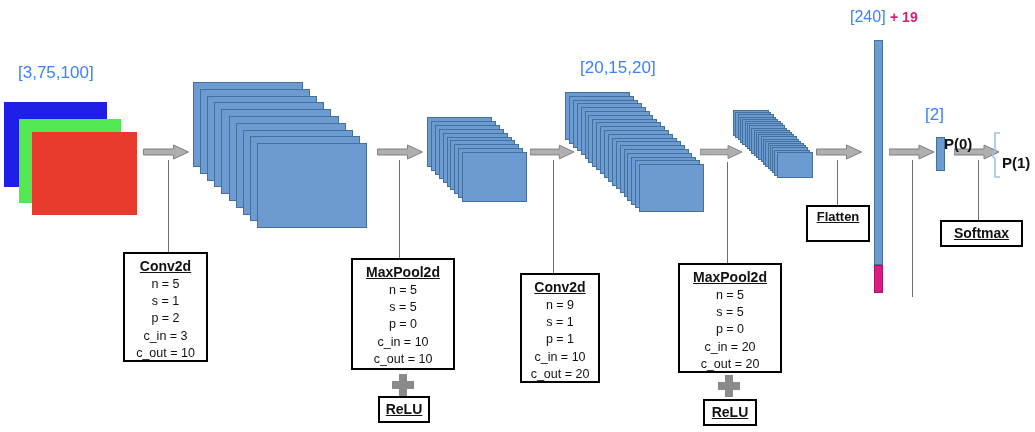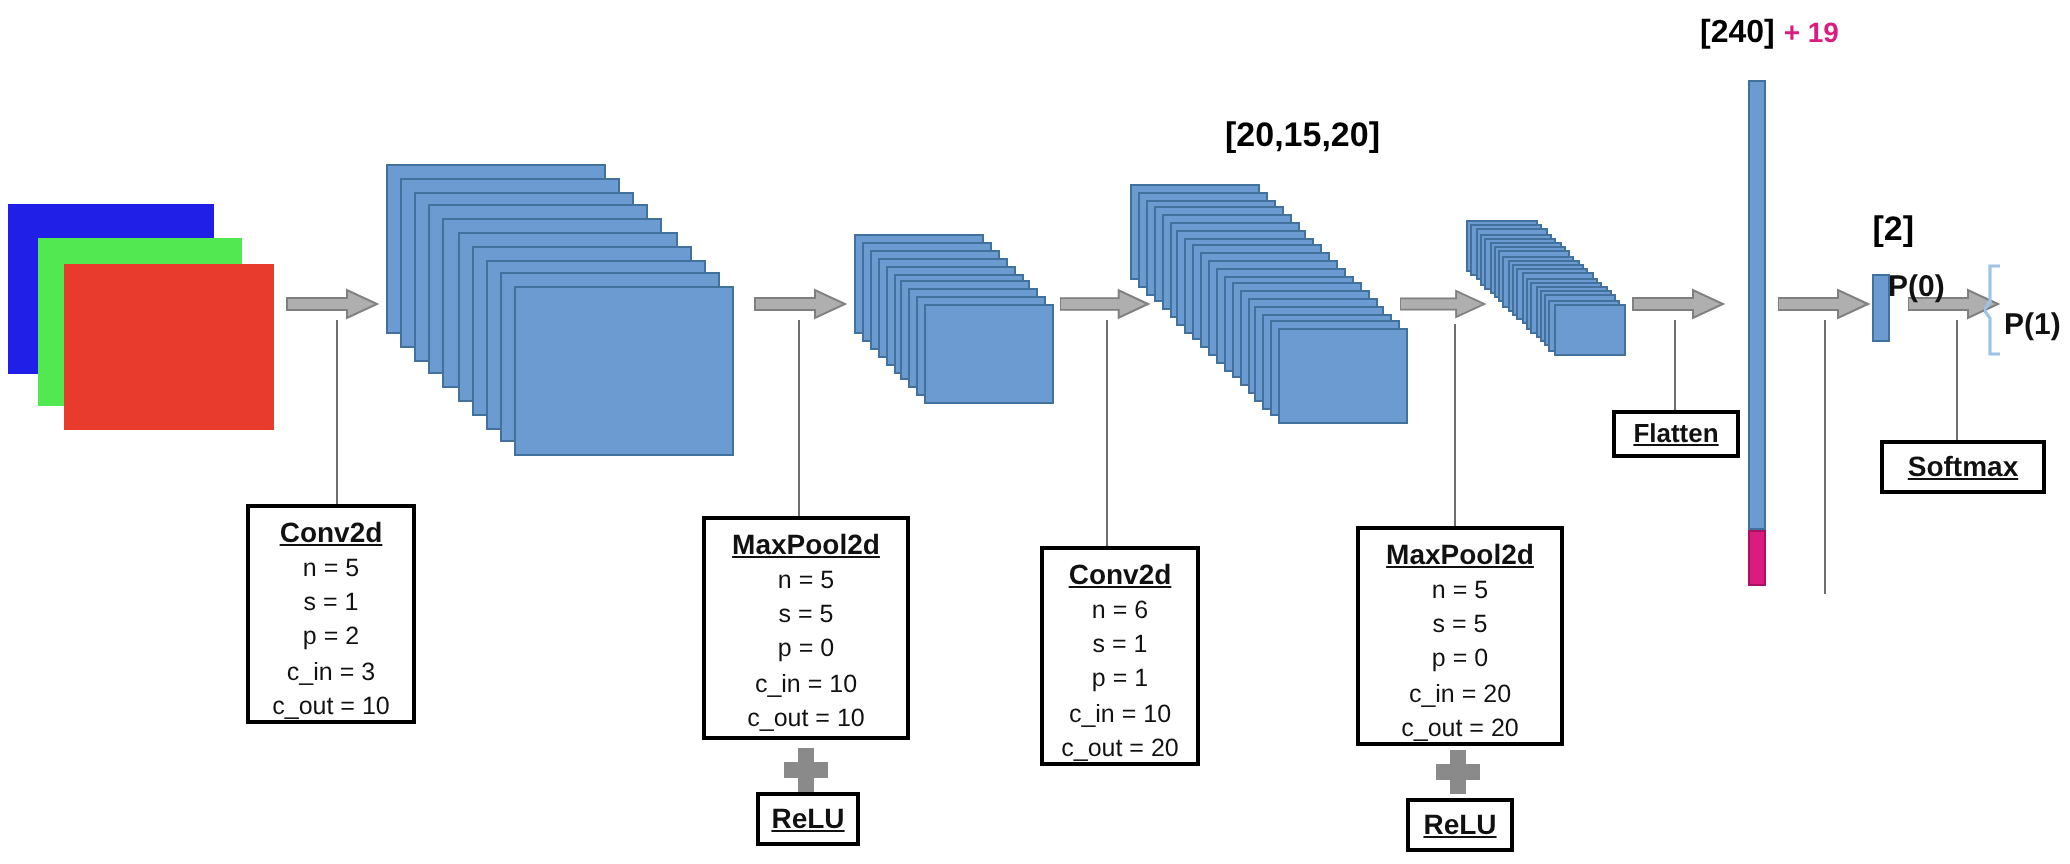--- a/index.html
+++ b/index.html
@@ -1,21 +1,21 @@
 <!DOCTYPE html>
 <html style="--layer_fill: #6B9BD1; --layer_border: #41719C; --accent_pink: #DB1C7F; --arrow_fill: #AFAFAF; --arrow_border: #7F7F7F; --rgb_blue: #1F1FE8; --rgb_green: #52E852; --rgb_red: #E93A2E; --connector_gray: #6E6E6E; --brace_blue: #9DC3E6;"><head>
 <meta charset="utf-8">
 <style>
   html,body{margin:0;padding:0;background:#fff;}
   #canvas{
     position:relative;width:1035px;height:432px;background:#fff;
     font-family:"Liberation Sans",sans-serif;color:#111;overflow:hidden;
   }
   .abs{position:absolute;}
-  .dim-label{font-size:17px;text-align:right;color:#000000;white-space:nowrap;font-weight:bold;}
+  .dim-label{font-size:17px;text-align:left;color:#3b82f6;white-space:nowrap;}
   .rgb-rect{position:absolute;}
   .stack{position:absolute;}
   .stack .layer{position:absolute;background:var(--layer_fill);border:1px solid var(--layer_border);box-sizing:border-box;}
   .opbox{
     position:absolute;background:#fff;border:2px solid #000;box-sizing:border-box;
     text-align:center;padding-top:3px;
   }
   .opbox .title{font-size:14px;font-weight:bold;text-decoration:underline;line-height:19px;}
   .opbox .param{font-size:12.5px;line-height:17.2px;}
   .minibox{
@@ -30,20 +30,21 @@
   .tallbar-blue{position:absolute;background:var(--layer_fill);border:1px solid var(--layer_border);box-sizing:border-box;}
   .tallbar-pink{position:absolute;background:var(--accent_pink);border:1px solid #a81263;box-sizing:border-box;}
   .appended{font-size:14px;color:var(--accent_pink);font-weight:bold;}
   .pout{position:absolute;font-size:15px;font-weight:bold;white-space:nowrap;}
 </style>
 </head>
 <body>
 
 <div id="canvas">
 
+  <div class="abs dim-label" style="left:18px;top:63px;width:130px;">[3,75,100]</div>
   <div class="rgb-rect" style="left:4px;top:102px;width:103px;height:85px;background:var(--rgb_blue);"></div>
   <div class="rgb-rect" style="left:19px;top:119px;width:102px;height:84px;background:var(--rgb_green);"></div>
   <div class="rgb-rect" style="left:32px;top:132px;width:105px;height:83px;background:var(--rgb_red);"></div>
 
   <svg class="arrow-svg" style="left:143px;top:144px;" width="47" height="16" viewBox="0 0 46 16">
       <polygon points="0,5 30,5 30,1 45,8 30,15 30,11 0,11" style="fill:var(--arrow_fill);stroke:var(--arrow_border);stroke-width:1"></polygon>
     </svg>
   <svg class="arrow-svg" style="left:377px;top:144px;" width="47" height="16" viewBox="0 0 46 16">
       <polygon points="0,5 30,5 30,1 45,8 30,15 30,11 0,11" style="fill:var(--arrow_fill);stroke:var(--arrow_border);stroke-width:1"></polygon>
     </svg>
@@ -157,21 +158,21 @@
     <div class="title">MaxPool2d</div>
     <div class="param">n = 5</div>
     <div class="param">s = 5</div>
     <div class="param">p = 0</div>
     <div class="param">c_in = 10</div>
     <div class="param">c_out = 10</div>
   </div>
 
   <div class="opbox" style="left:520px;top:273px;width:80px;height:110px;">
     <div class="title">Conv2d</div>
-    <div class="param">n = 6</div>
+    <div class="param">n = 9</div>
     <div class="param">s = 1</div>
     <div class="param">p = 1</div>
     <div class="param">c_in = 10</div>
     <div class="param">c_out = 20</div>
   </div>
 
   <div class="opbox" style="left:678px;top:263px;width:104px;height:110px;">
     <div class="title">MaxPool2d</div>
     <div class="param">n = 5</div>
     <div class="param">s = 5</div>
@@ -179,21 +180,21 @@
     <div class="param">c_in = 20</div>
     <div class="param">c_out = 20</div>
   </div>
 
   <div class="plus" style="left:392px;top:374px;"></div>
   <div class="minibox" style="left:378px;top:396px;width:52px;height:27px;font-size:14px;line-height:23px;">ReLU</div>
 
   <div class="plus" style="left:718px;top:375px;"></div>
   <div class="minibox" style="left:703px;top:399px;width:54px;height:27px;font-size:14px;line-height:23px;">ReLU</div>
 
-  <div class="minibox" style="left:806px;top:205px;width:64px;height:24px;font-size:13px;line-height:20px;">Flatten</div>
+  <div class="minibox" style="left:806px;top:205px;width:64px;height:37px;font-size:13px;line-height:20px;">Flatten</div>
 
   <div class="abs" style="left:850px;top:8px;white-space:nowrap;">
     <span class="dim-label" style="font-size:16px;">[240]</span>
     <span class="appended">+ 19</span>
   </div>
   <div class="tallbar-blue" style="left:874px;top:40px;width:9px;height:225px;"></div>
   <div class="tallbar-pink" style="left:874px;top:265px;width:9px;height:28px;"></div>
 
 
   <div class="abs dim-label" style="left:925px;top:105px;width:32px;">[2]</div>

